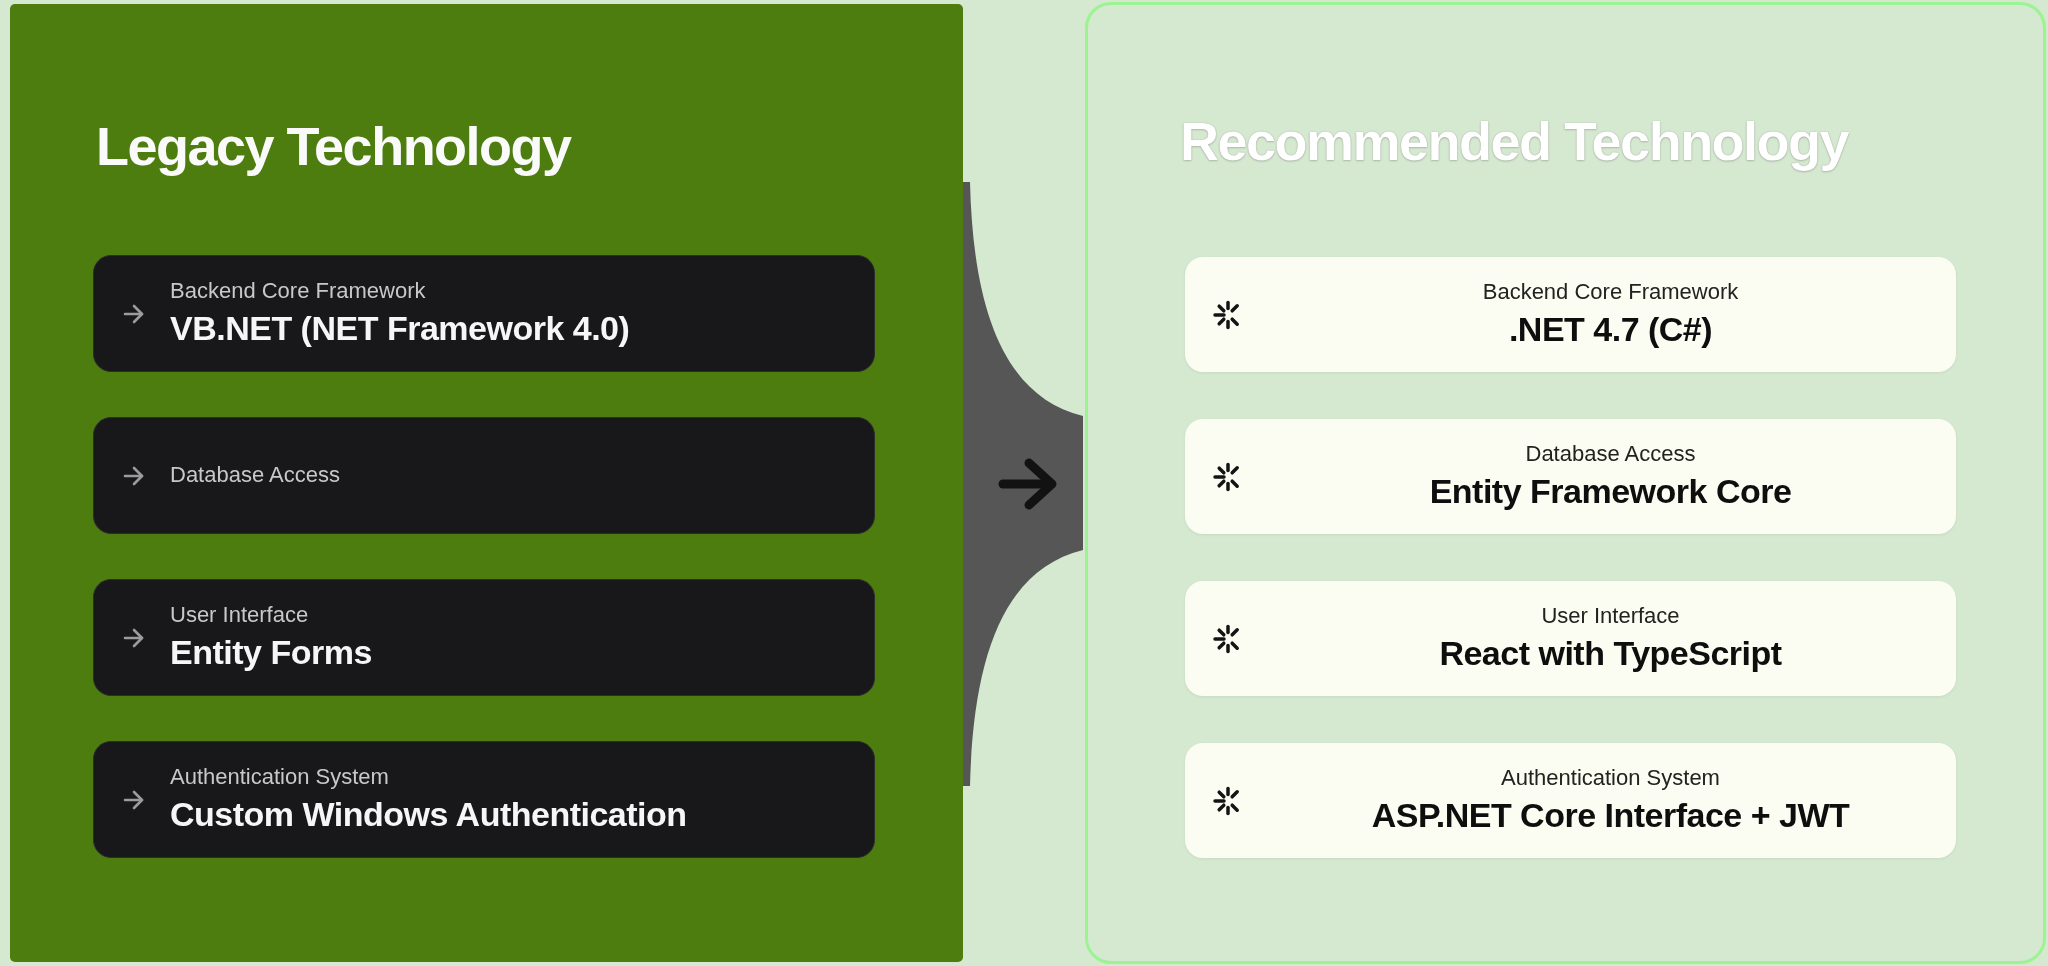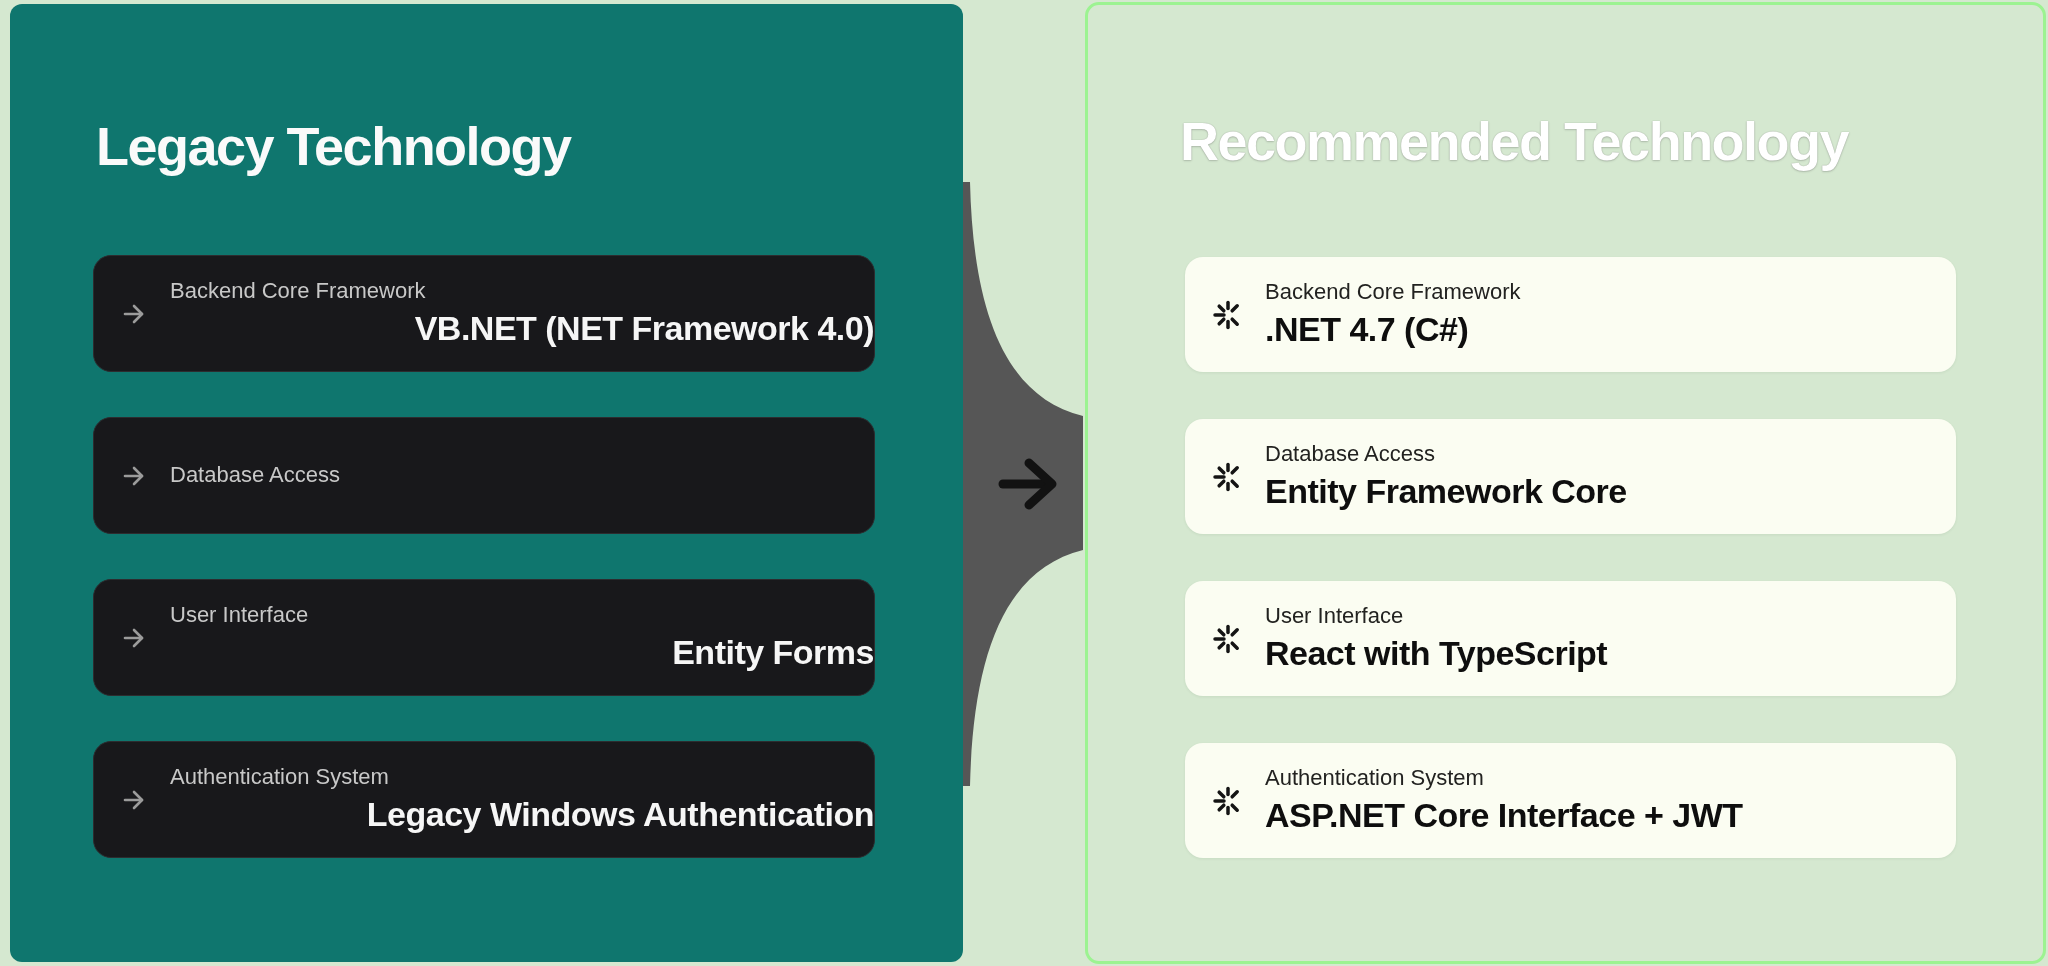--- a/index.html
+++ b/index.html
@@ -9,22 +9,22 @@
     background: #d5e8d0;
     position: relative;
     overflow: hidden;
   }
 
   
   .legacy-panel {
     position: absolute;
     left: 10px; top: 4px;
     width: 953px; height: 958px;
-    background: #0f766e;
-    border-radius: 12px;
+    background: #4d7c0f;
+    border-radius: 5px;
     z-index: 2;
   }
   .legacy-title {
     position: absolute;
     left: 86px; top: 115px;
     font-size: 54px; font-weight: 700;
     letter-spacing: -1.5px;
     line-height: 1;
     color: #fafafa;
   }
@@ -53,32 +53,32 @@
     font-size: 22px;
     color: #c8c8c8;
     line-height: 1.1;
   }
   .legacy-card .card-value {
     margin-top: 7px;
     font-size: 34px; font-weight: 700;
     letter-spacing: -0.5px;
     color: #f6f6f6;
     line-height: 1.1;
-    text-align: right;
   }
 
   
   .recommended-panel {
     position: absolute;
     left: 1085px; top: 2px;
     width: 961px; height: 962px;
     background: #d5e8d0;
     border: 3px solid #9cf391;
-    border-radius: 14px;
+    border-radius: 26px;
     z-index: 2;
+    text-align: center;
   }
   .recommended-title {
     position: absolute;
     left: 92px; top: 109px;
     font-size: 54px; font-weight: 700;
     letter-spacing: -1.5px;
     line-height: 1;
     color: #ffffff;
     text-shadow: 0 0 1px rgba(70,70,70,0.45), 0 1px 2px rgba(70,70,70,0.25);
   }
@@ -173,21 +173,21 @@
     </div>
 
     <div class="legacy-card">
       <svg class="card-icon" viewBox="0 0 26 26">
         <g stroke="#9b9b9b" stroke-width="2.6" fill="none" stroke-linecap="round" stroke-linejoin="round">
           <line x1="4" y1="13" x2="21" y2="13"></line>
             <polyline points="13,5 21,13 13,21"></polyline>
         </g>
       </svg>
       <div class="card-label">Authentication System</div>
-      <div class="card-value">Legacy Windows Authentication</div>
+      <div class="card-value">Custom Windows Authentication</div>
     </div>
 
   </div>
 </section>
 
 <section class="recommended-panel">
   <h1 class="recommended-title">Recommended Technology</h1>
 
   <div class="recommended-cards">
 

